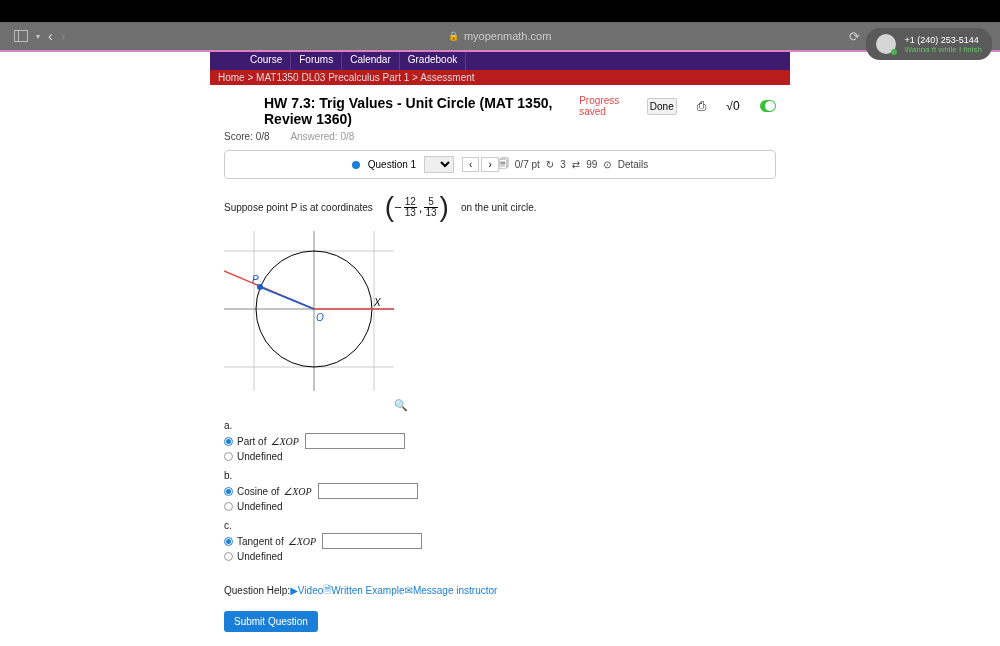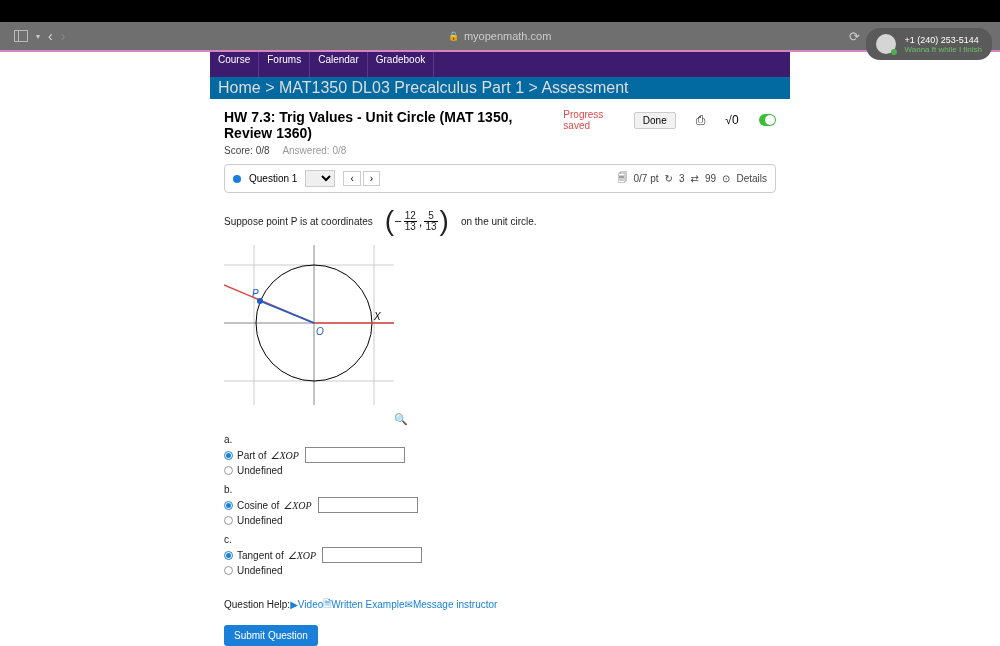--- a/index.html
+++ b/index.html
@@ -19,38 +19,38 @@
 .notification { position: absolute; right: 8px; top: 28px; background: #5a5a5a; border-radius: 14px; padding: 6px 10px; display: flex; align-items: center; gap: 8px; font-size: 9px; color: #fff; z-index: 100; }
 .notif-avatar { width: 20px; height: 20px; border-radius: 50%; background: #d5d5d5; position: relative; }
 .notif-avatar::after { content: ''; position: absolute; width: 6px; height: 6px; background: #4caf50; border-radius: 50%; bottom: -1px; right: -1px; }
 .notif-text .line1 { color: #fff; }
 .notif-text .line2 { color: #6abf69; font-size: 8px; }
 
 .pink-line { height: 2px; background: #d884c4; width: 100%; }
 
 .content-wrap { width: 580px; margin: 0 auto; position: relative; }
 
-.topnav { background: #3d1b6e; height: 25px; display: flex; font-size: 10px; color: #fff; }
+.topnav { background: #3d1b6e; height: 18px; display: flex; font-size: 10px; color: #fff; padding-left: 32px; }
 .topnav div { padding: 2px 8px; border-right: 1px solid #5a3b88; cursor: pointer; }
 
-.breadcrumb { background: #0369a1; color: #ddd; font-size: 16px; padding: 2px 8px; }
+.breadcrumb { background: #b91c1c; color: #ddd; font-size: 10px; padding: 2px 8px; }
 
 .main { background: #fff; padding: 10px 14px; }
-.header-row { display: flex; justify-content: space-between; align-items: flex-start; margin-bottom: 4px; }
+.header-row { display: flex; justify-content: space-between; align-items: flex-start; margin-bottom: 4px; margin-left: 40px; }
 .title { font-size: 14px; font-weight: bold; }
 .header-right { display: flex; align-items: center; gap: 20px; font-size: 10px; }
 .progress-saved { color: #e04848; }
-.done-btn { border: 1px solid #ccc; background: #f2f2f2; padding: 2px 8px; border-radius: 2px; font-size: 10px; }
+.done-btn { border: 1px solid #ccc; background: #f2f2f2; padding: 2px 2px; border-radius: 2px; font-size: 10px; }
 .print-icon, .sqrt-icon { font-size: 12px; }
 .toggle { width: 24px; height: 12px; background: #3bbf3b; border-radius: 6px; position: relative; }
 .toggle::after { content: ''; position: absolute; width: 10px; height: 10px; background: #fff; border-radius: 50%; top: 1px; right: 1px; }
 .score-line { font-size: 10px; color: #444; margin-bottom: 8px; }
-.score-line .answered { color: #999; margin-left: 10px; }
-
-.qbar { border: 1px solid #ccc; border-radius: 4px; padding: 5px 8px; display: flex; justify-content: space-between; align-items: center; font-size: 10px; margin-bottom: 12px; }
+.score-line .answered { color: #999; margin-left: 18px; }
+
+.qbar { border: 1px solid #ccc; border-radius: 4px; padding: 5px 8px; display: flex; justify-content: center; align-items: center; font-size: 10px; margin-bottom: 12px; }
 .qleft { display: flex; align-items: center; gap: 8px; }
 .qdot { width: 8px; height: 8px; border-radius: 50%; background: #1a7fd8; }
 .qselect { border: 1px solid #ccc; padding: 1px 4px; font-size: 10px; }
 .navsmall { display: flex; gap: 2px; }
 .navsmall span { border: 1px solid #ccc; padding: 1px 6px; font-size: 10px; }
 .qright { display: flex; align-items: center; gap: 6px; color: #444; }
 .detail-link { cursor: pointer; }
 
 .question-body { font-size: 10px; color: #222; }
 .q-prompt { margin-bottom: 8px; display: flex; align-items: center; gap: 12px; }

